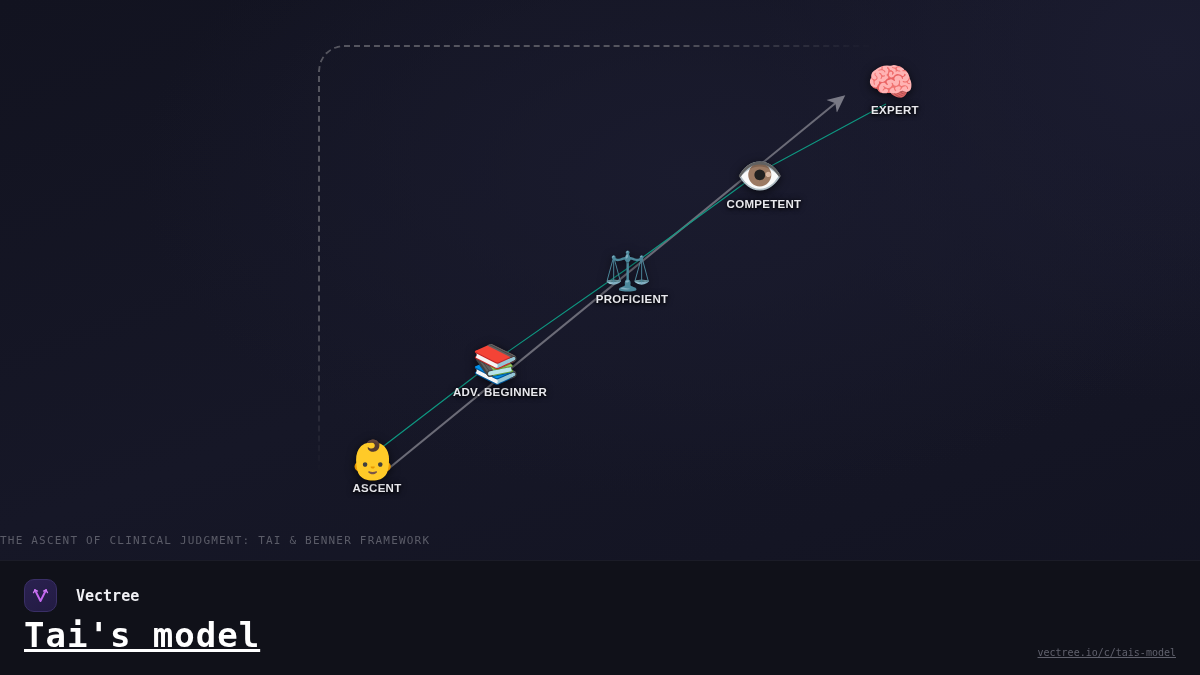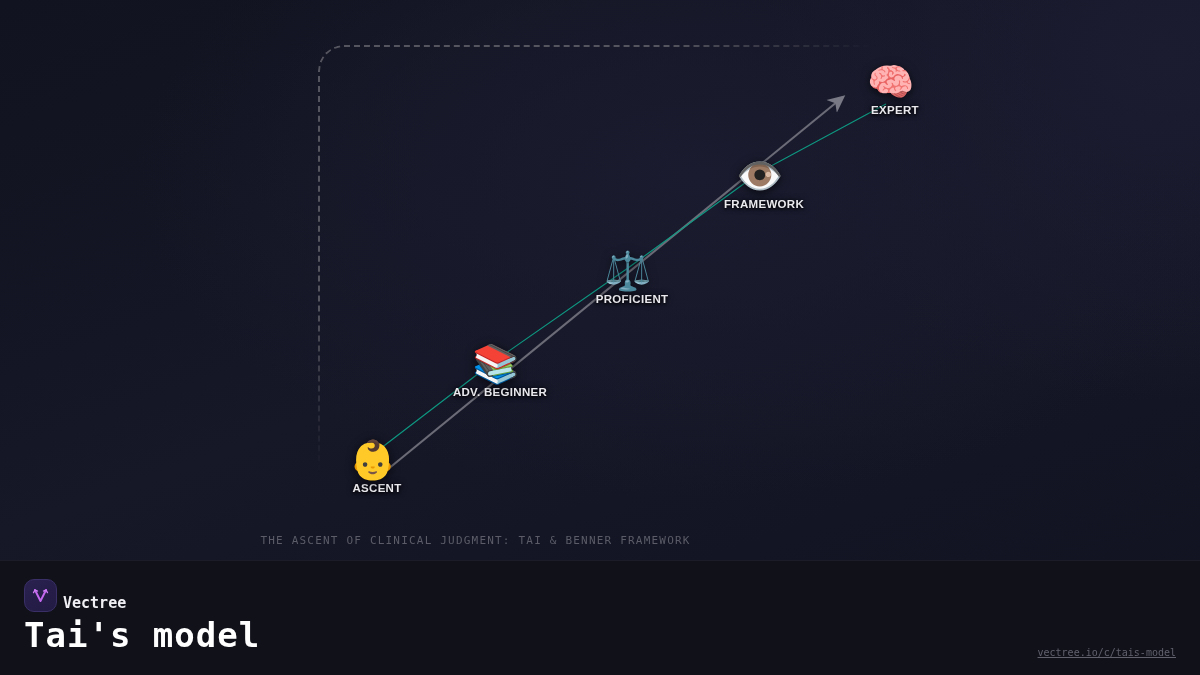--- a/index.html
+++ b/index.html
@@ -68,39 +68,39 @@
     letter-spacing:.3px;
     color:#e9e9ee;
     text-shadow:0 1px 3px rgba(0,0,0,.95), 0 0 6px rgba(0,0,0,.8);
     padding-left:8px;
   }
 
   #caption {
     position:absolute;
     left:0; top:534px;
     width:951px;
-    text-align:center;
+    text-align:left;
     font-family:"DejaVu Sans Mono", monospace;
     font-size:11px;
     letter-spacing:1.2px;
     color:#5b5c68;
   }
 
   
   #footer {
     position:absolute;
     left:0; bottom:0;
     width:1200px; height:115px;
     background:#101119;
     border-top:1px solid #1b1c27;
   }
   #brand {
     position:absolute;
     left:24px; top:18px;
-    display:flex; align-items:flex-end; gap:6px;
+    display:flex; align-items:center; gap:19px;
   }
   #logo {
     width:33px; height:33px;
     border-radius:10px;
     background:linear-gradient(150deg,#2a2150 0%,#221b42 100%);
     border:1px solid #3a2f66;
     display:flex; align-items:center; justify-content:center;
   }
   #brandname {
     font-family:"DejaVu Sans Mono", monospace;
@@ -108,20 +108,21 @@
     color:#f0f0f4;
   }
   #title {
     position:absolute;
     left:24px; top:54px;
     font-family:"DejaVu Sans Mono", monospace;
     font-size:34px;
     font-weight:bold;
     letter-spacing:1px;
     color:#ffffff;
+    text-decoration:underline;
   }
   #url {
     position:absolute;
     right:24px; bottom:17px;
     font-family:"DejaVu Sans Mono", monospace;
     font-size:10px;
     color:#60616d;
     text-decoration:underline;
   }
 </style>
@@ -156,21 +157,21 @@
       <span class="nlabel">ADV. BEGINNER</span>
     </div>
 
     <div class="node" style="left:628px; top:278px;">
       <span class="glyph">⚖️</span>
       <span class="nlabel">PROFICIENT</span>
     </div>
 
     <div class="node" style="left:760px; top:183px;">
       <span class="glyph">👁️</span>
-      <span class="nlabel">FRAMEWORK</span>
+      <span class="nlabel">COMPETENT</span>
     </div>
 
     <div class="node" style="left:891px; top:89px;">
       <span class="glyph">🧠</span>
       <span class="nlabel">EXPERT</span>
     </div>
 
     <div id="caption">THE ASCENT OF CLINICAL JUDGMENT: TAI &amp; BENNER FRAMEWORK</div>
   </div>
 

